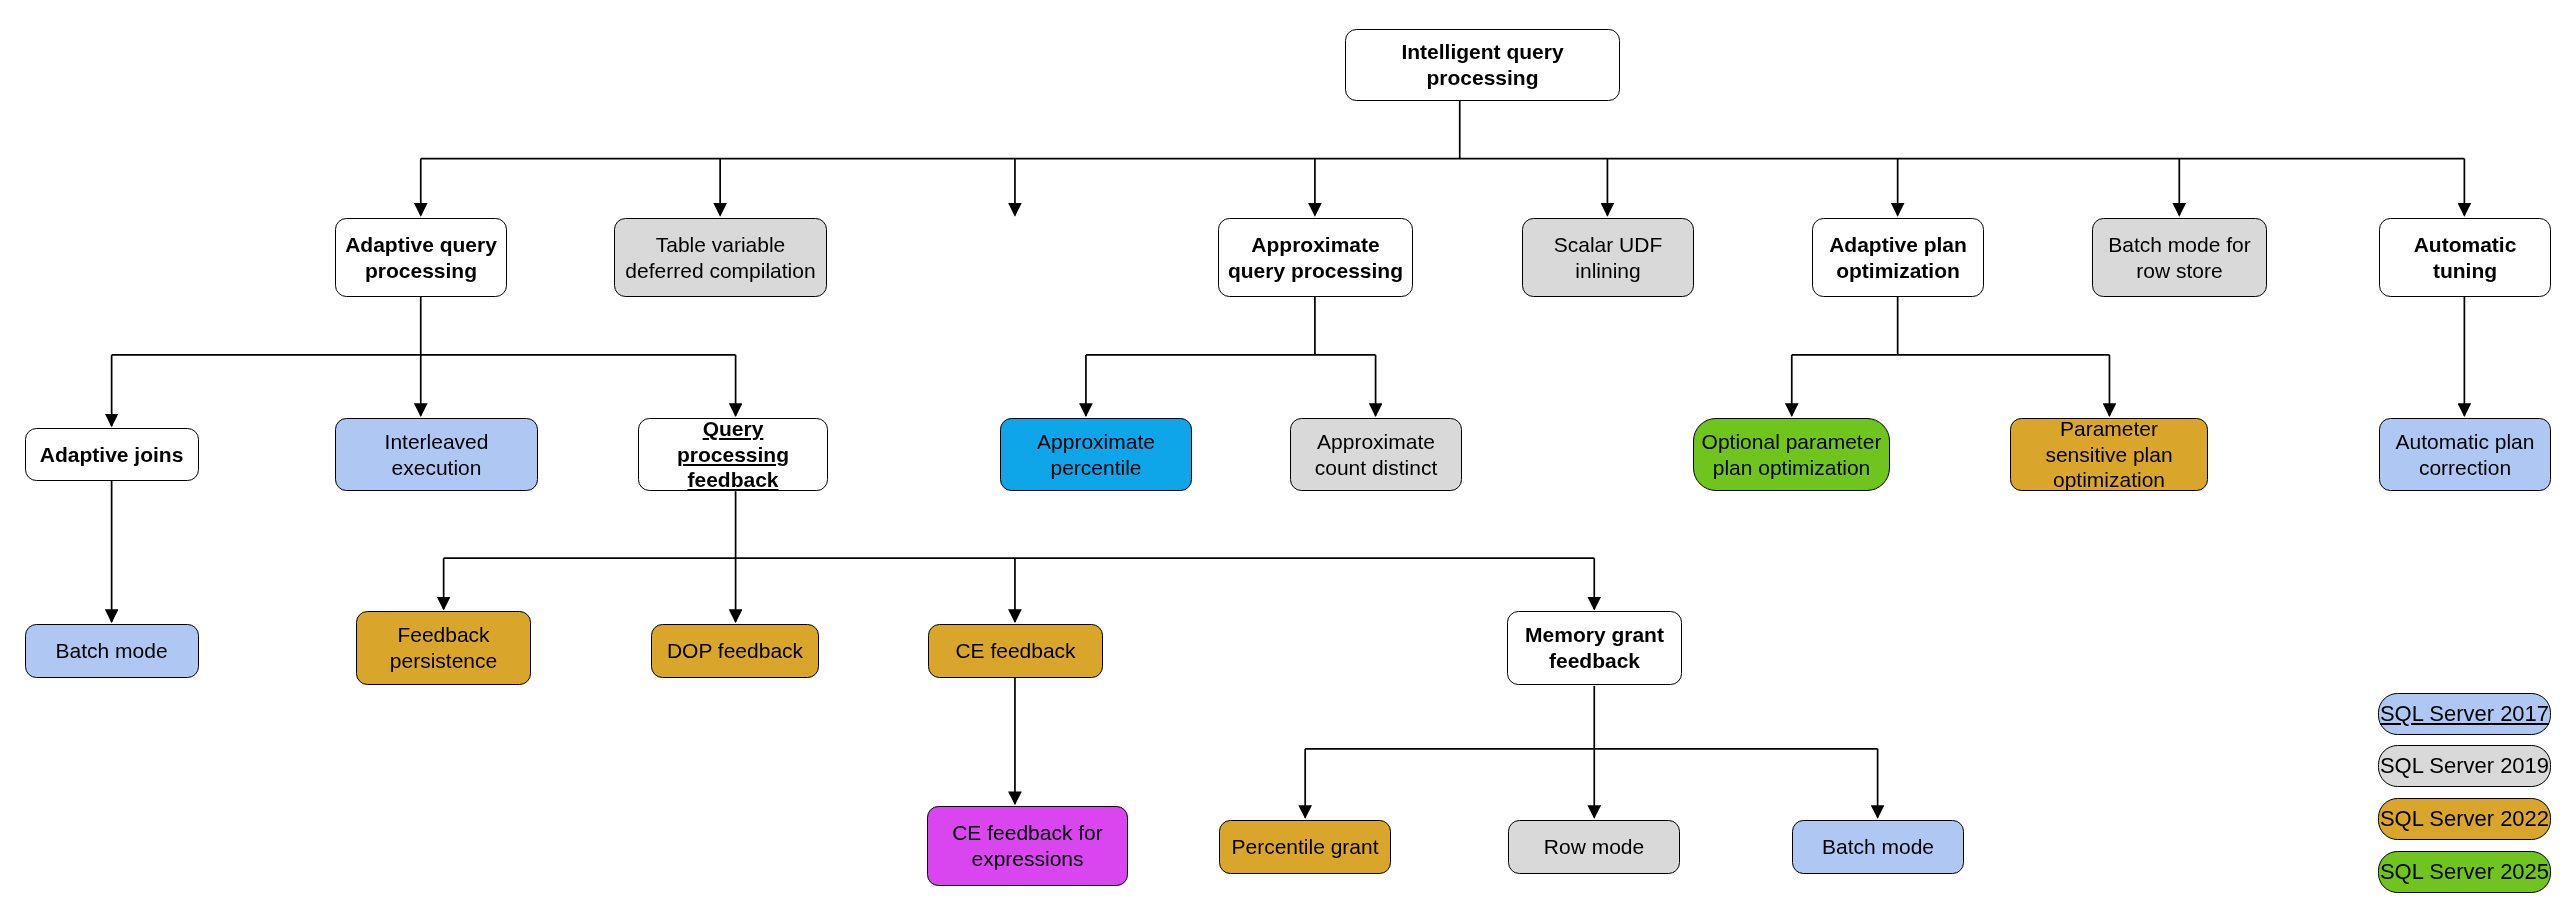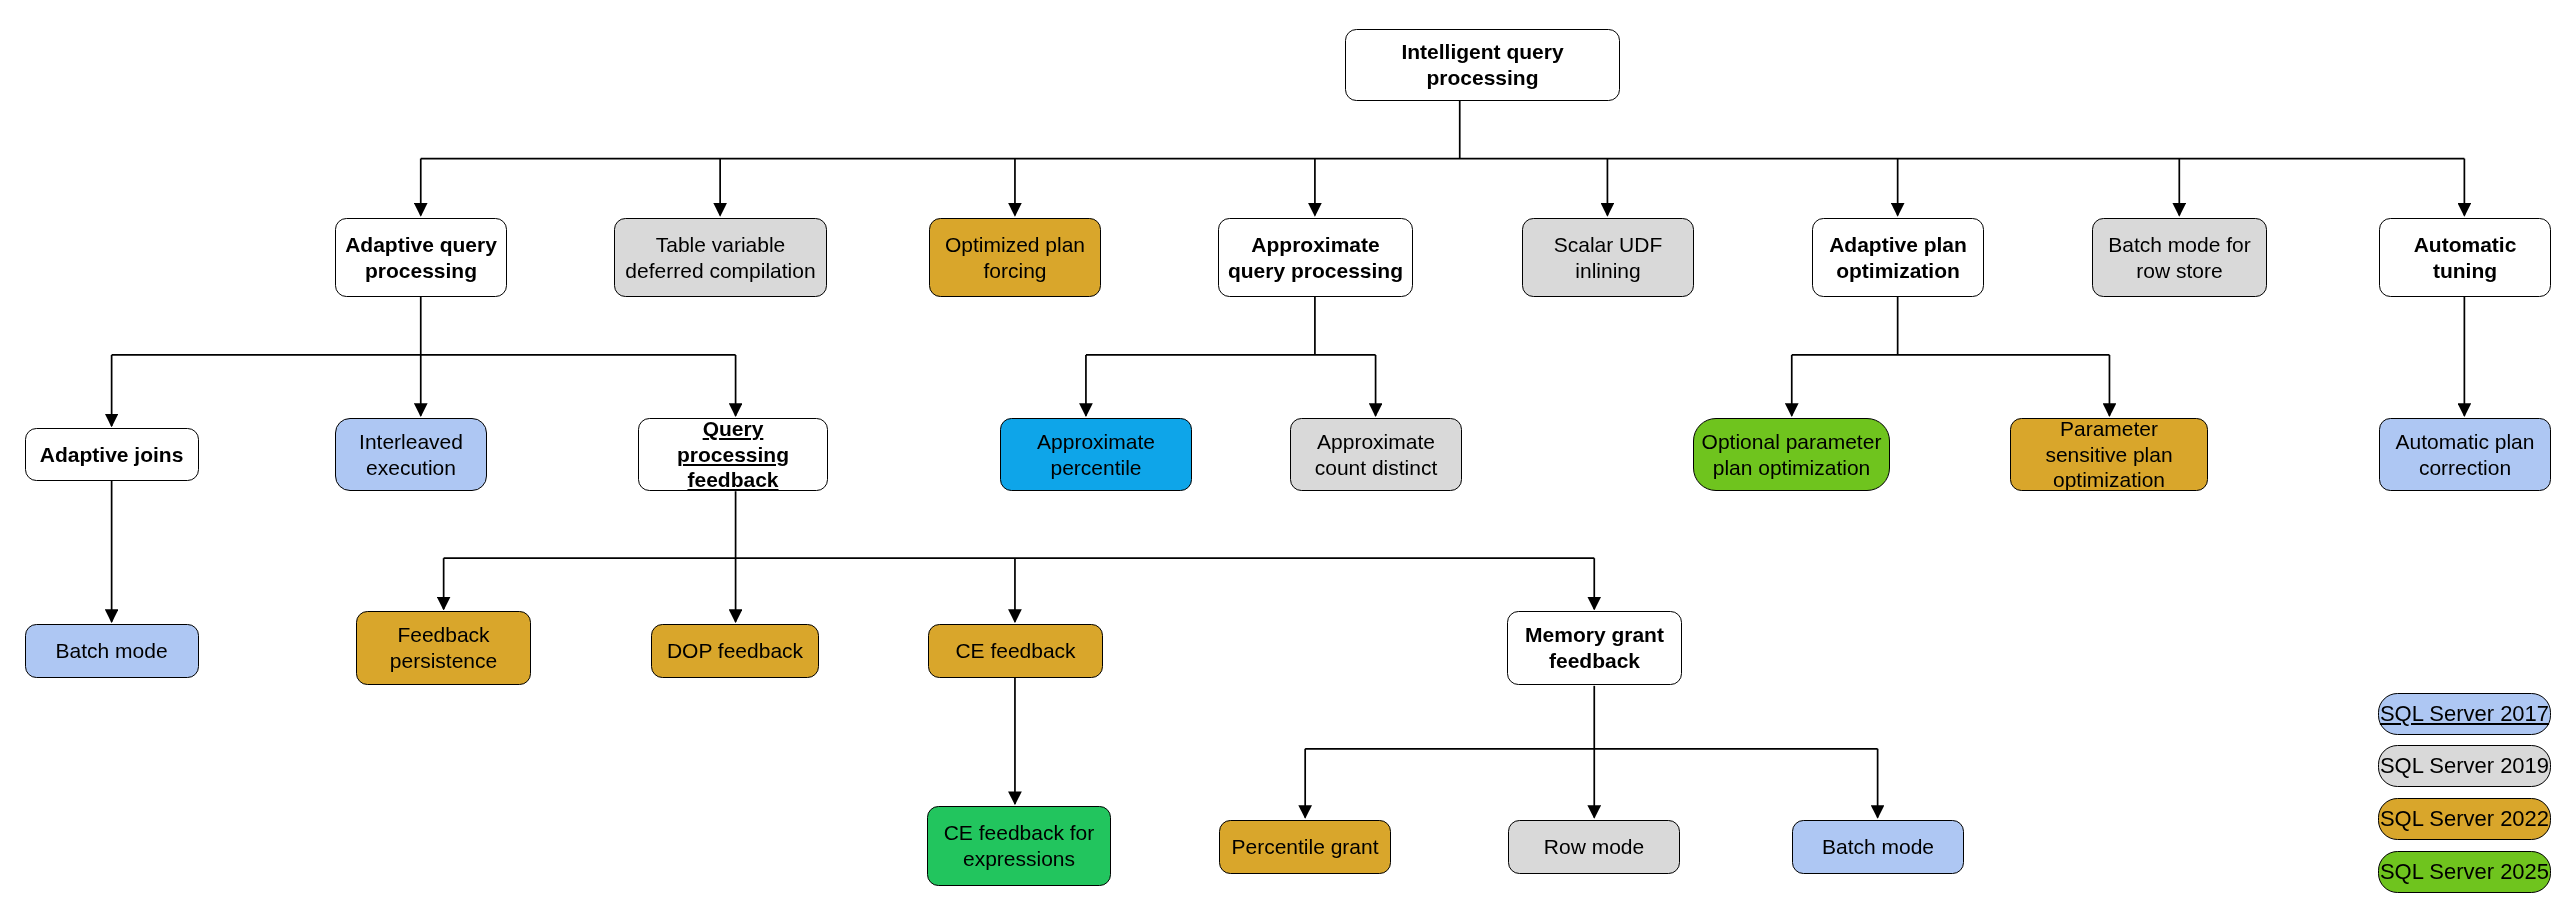--- a/index.html
+++ b/index.html
@@ -115,43 +115,42 @@
         <path d="M2785,1308 V1428" marker-end="url(#arw)"></path>
         <path d="M3280,1308 V1428" marker-end="url(#arw)"></path>
       </g>
     </g>
   </svg>
 
   <div class="node hdr" style="left: 1345px; top: 29px; width: 275px; height: 72px; background-color: rgb(255, 255, 255);">Intelligent query processing</div>
 
   <div class="node hdr" style="left: 335px; top: 218px; width: 172px; height: 79px; background-color: rgb(255, 255, 255);">Adaptive query processing</div>
   <div class="node" style="left: 614px; top: 218px; width: 213px; height: 79px; background-color: rgb(217, 217, 217);">Table variable deferred compilation</div>
-  <div class="node" style="left: 929px; top: 218px; width: 172px; height: 79px; background-color: rgb(217, 166, 43);">Optimized plan forcing</div>
   <div class="node hdr" style="left: 1218px; top: 218px; width: 195px; height: 79px; background-color: rgb(255, 255, 255);">Approximate query processing</div>
   <div class="node" style="left: 1522px; top: 218px; width: 172px; height: 79px; background-color: rgb(217, 217, 217);">Scalar UDF inlining</div>
   <div class="node hdr" style="left: 1812px; top: 218px; width: 172px; height: 79px; background-color: rgb(255, 255, 255);">Adaptive plan optimization</div>
   <div class="node" style="left: 2092px; top: 218px; width: 175px; height: 79px; background-color: rgb(217, 217, 217);">Batch mode for row store</div>
   <div class="node hdr" style="left: 2379px; top: 218px; width: 172px; height: 79px; background-color: rgb(255, 255, 255);">Automatic tuning</div>
 
   <div class="node hdr" style="left: 24.6px; top: 428px; width: 174px; height: 53px; background-color: rgb(255, 255, 255);">Adaptive joins</div>
-  <div class="node" style="left: 335px; top: 418px; width: 152px; height: 73px; background-color: rgb(174, 199, 243); border-radius: 15px;">Interleaved execution</div>
+  <div class="node" style="left: 335px; top: 418px; width: 203px; height: 73px; background-color: rgb(174, 199, 243);">Interleaved execution</div>
   <div class="node hdr" style="left: 638px; top: 418px; width: 190px; height: 73px; background-color: rgb(255, 255, 255); text-decoration: underline;">Query processing feedback</div>
   <div class="node" style="left: 1000px; top: 418px; width: 192px; height: 73px; background-color: #0ea5e9;">Approximate percentile</div>
   <div class="node" style="left: 1290px; top: 418px; width: 172px; height: 73px; background-color: rgb(217, 217, 217);">Approximate count distinct</div>
   <div class="node" style="left: 1693px; top: 418px; width: 197px; height: 73px; background-color: rgb(111, 196, 30); border-radius: 23px;">Optional parameter plan optimization</div>
   <div class="node" style="left: 2010px; top: 418px; width: 198px; height: 73px; background-color: rgb(217, 166, 43);">Parameter sensitive plan optimization</div>
   <div class="node" style="left: 2379px; top: 418px; width: 172px; height: 73px; background-color: rgb(174, 199, 243);">Automatic plan correction</div>
 
   <div class="node" style="left: 24.6px; top: 624px; width: 174px; height: 54px; background-color: rgb(174, 199, 243);">Batch mode</div>
   <div class="node" style="left: 356px; top: 611px; width: 175px; height: 74px; background-color: rgb(217, 166, 43);">Feedback persistence</div>
   <div class="node" style="left: 651px; top: 624px; width: 168px; height: 54px; background-color: rgb(217, 166, 43);">DOP feedback</div>
   <div class="node" style="left: 928px; top: 624px; width: 175px; height: 54px; background-color: rgb(217, 166, 43);">CE feedback</div>
   <div class="node hdr" style="left: 1507px; top: 611px; width: 175px; height: 74px; background-color: rgb(255, 255, 255);">Memory grant feedback</div>
 
-  <div class="node" style="left: 927px; top: 806px; width: 184px; height: 80px; background-color: #22c55e;">CE feedback for expressions</div>
+  <div class="node" style="left: 927px; top: 806px; width: 201px; height: 80px; background-color: #d946ef;">CE feedback for expressions</div>
   <div class="node" style="left: 1219px; top: 820px; width: 172px; height: 54px; background-color: rgb(217, 166, 43);">Percentile grant</div>
   <div class="node" style="left: 1508px; top: 820px; width: 172px; height: 54px; background-color: rgb(217, 217, 217);">Row mode</div>
   <div class="node" style="left: 1792px; top: 820px; width: 172px; height: 54px; background-color: rgb(174, 199, 243);">Batch mode</div>
 
   <div class="legend-item" style="top: 693px; background-color: rgb(174, 199, 243); text-decoration: underline;">SQL Server 2017</div>
   <div class="legend-item" style="top: 745px; background-color: rgb(217, 217, 217);">SQL Server 2019</div>
   <div class="legend-item" style="top: 798px; background-color: rgb(217, 166, 43);">SQL Server 2022</div>
   <div class="legend-item" style="top: 851px; background-color: rgb(111, 196, 30);">SQL Server 2025</div>
 
 </div>

